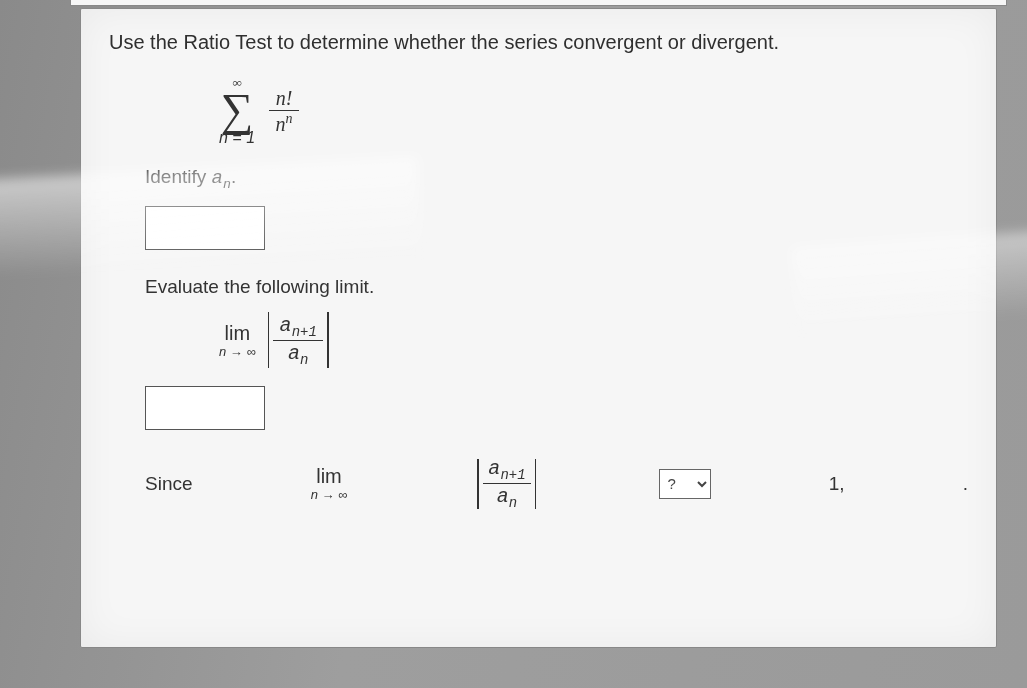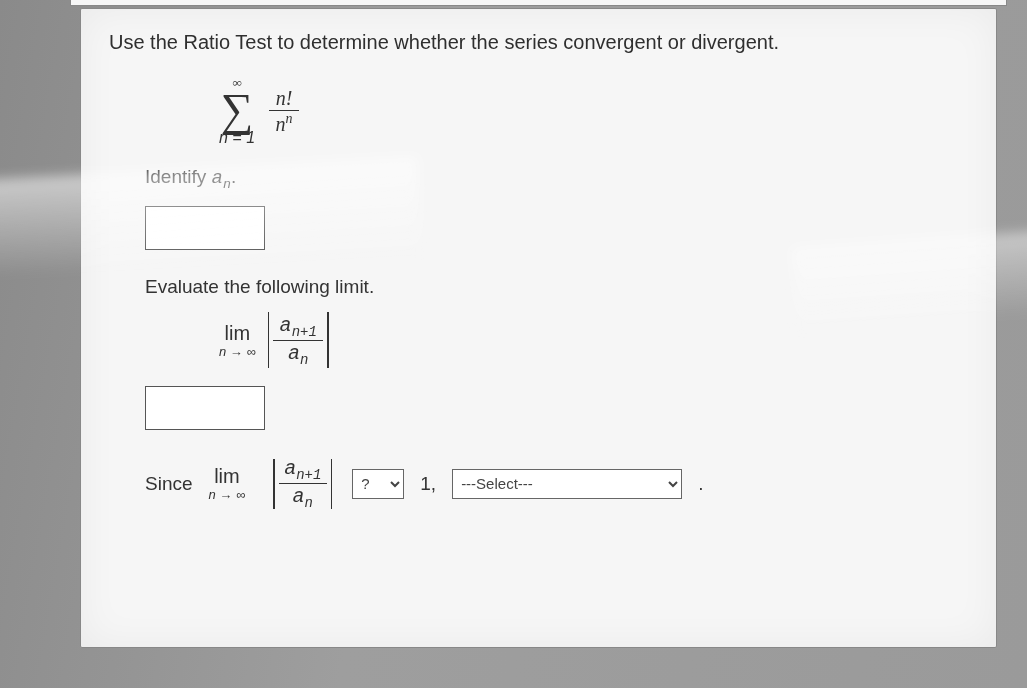--- a/index.html
+++ b/index.html
@@ -105,20 +105,21 @@
     width: 1.5px; height: 56px; background: #333; margin: 0 4px;
   }
   .ratio-row {
     display: flex; align-items: center;
     margin: 10px 0 18px 110px;
   }
   .since-row {
     display: flex; align-items: center; gap: 16px;
     margin: 24px 0 6px 36px;
     font-size: 19px;
+    justify-content: space-between;
   }
   select.mini, select.wide {
     height: 30px;
     border: 1px solid #666;
     background: #fff;
     font-size: 15px;
     color: #444;
     padding: 0 4px;
   }
   select.mini { width: 52px; }
@@ -204,20 +205,17 @@
           <div class="den">
             <span class="mathit"><span>a</span><sub>n</sub></span>
           </div>
         </div>
         <div class="barv" style="height:50px"></div>
       </div>
       <select class="mini">
         <option>?</option>
       </select>
       <span>1,</span>
-      <select class="wide">
-        <option>---Select---</option>
-      </select>
       <span class="period">.</span>
     </div>
 
   </div>
 </div>
 
 </body></html>

